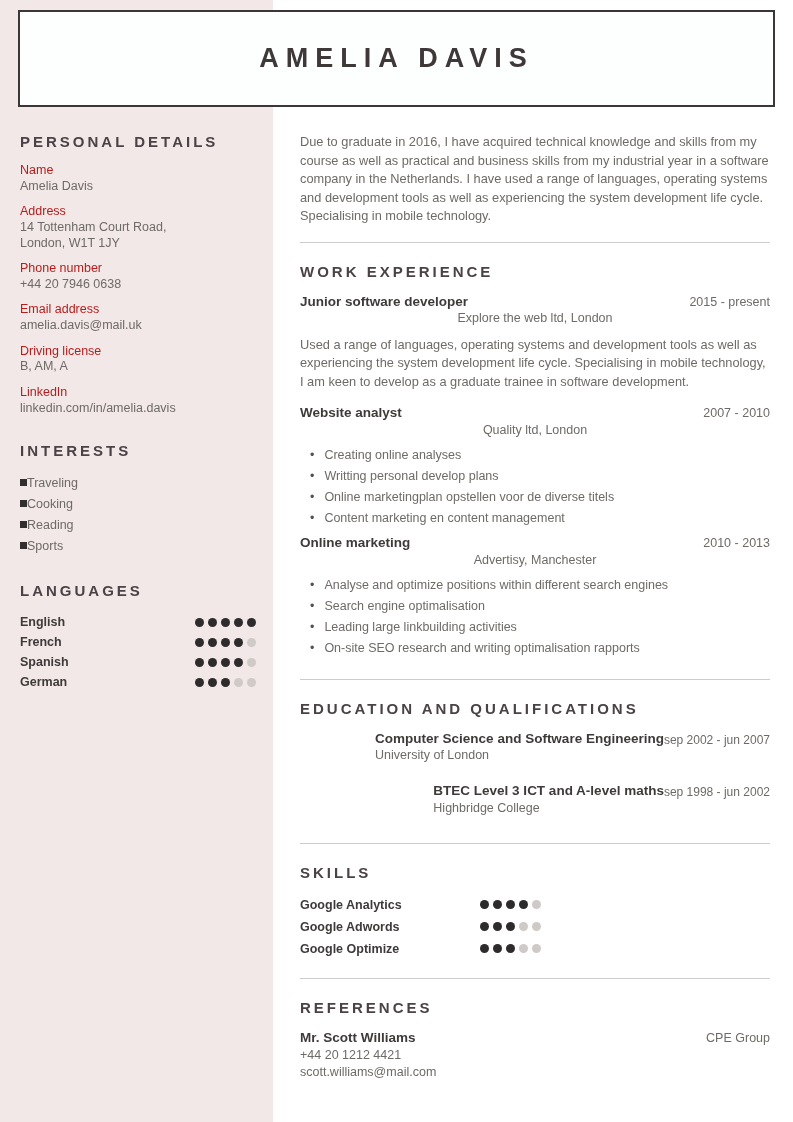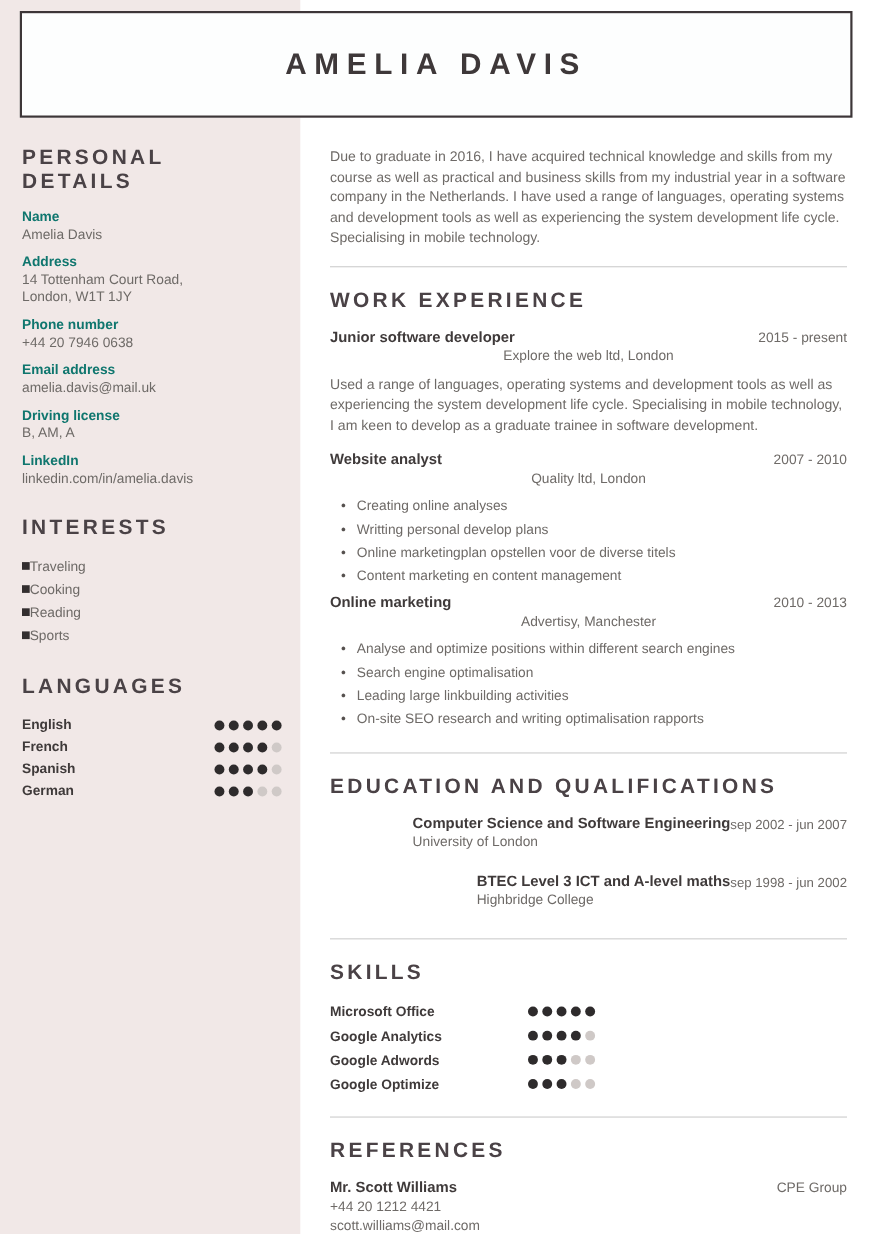--- a/index.html
+++ b/index.html
@@ -29,35 +29,35 @@
     display: flex; align-items: center; justify-content: center;
   }
   .name {
     font-size: 27px;
     font-weight: 700;
     letter-spacing: 7px;
     color: #3e3839;
   }
   
   .section-heading {
-    font-size: 19px;
+    font-size: 15px;
     font-weight: 700;
     letter-spacing: 3px;
     color: #4a4246;
     margin: 0 0 13px 0;
   }
   
   .sidebar {
     position: absolute;
     left: 20px; top: 133px;
     width: 236px;
     color: #6e6a67;
   }
   .field { margin-bottom: 10px; }
-  .field-label { font-size: 12.5px; font-weight: 700; color: #0f766e; line-height: 1.25; }
+  .field-label { font-size: 12.5px; font-weight: 400; color: #b91c1c; line-height: 1.25; }
   .field-value { font-size: 12.5px; color: #6e6a67; line-height: 1.25; white-space: pre-line; }
   .interests-block { margin-top: 26px; }
   .interest-item { display: flex; align-items: center; gap: 0; height: 21px; font-size: 12.5px; color: #6e6a67; }
   .square { width: 7px; height: 7px; background: #332e2f; flex: 0 0 auto; }
   .languages-block { margin-top: 26px; }
   .lang-row { display: flex; align-items: center; height: 20px; }
   .lang-name { flex: 1; font-size: 12.5px; font-weight: 700; color: #3f3a3a; }
   .dots { display: flex; gap: 4px; }
   .dot { width: 9px; height: 9px; border-radius: 50%; background: #cfc9c7; }
   .dot.filled { background: #2e2b2c; }
@@ -284,30 +284,20 @@
         </div>
         <div class="edu-dates">sep 1998 - jun 2002</div>
       </div>
       <div class="edu-bottom-space"></div>
     </div>
     <hr class="divider">
 
     <div>
       <h2 class="section-heading">SKILLS</h2>
       <div class="skill-row">
-        <span class="skill-name">Microsoft Office</span>
-        <span class="dots">
-            <span class="dot filled"></span>
-            <span class="dot filled"></span>
-            <span class="dot filled"></span>
-            <span class="dot filled"></span>
-            <span class="dot filled"></span>
-          </span>
-      </div>
-      <div class="skill-row">
         <span class="skill-name">Google Analytics</span>
         <span class="dots">
             <span class="dot filled"></span>
             <span class="dot filled"></span>
             <span class="dot filled"></span>
             <span class="dot filled"></span>
             <span class="dot"></span>
           </span>
       </div>
       <div class="skill-row">

